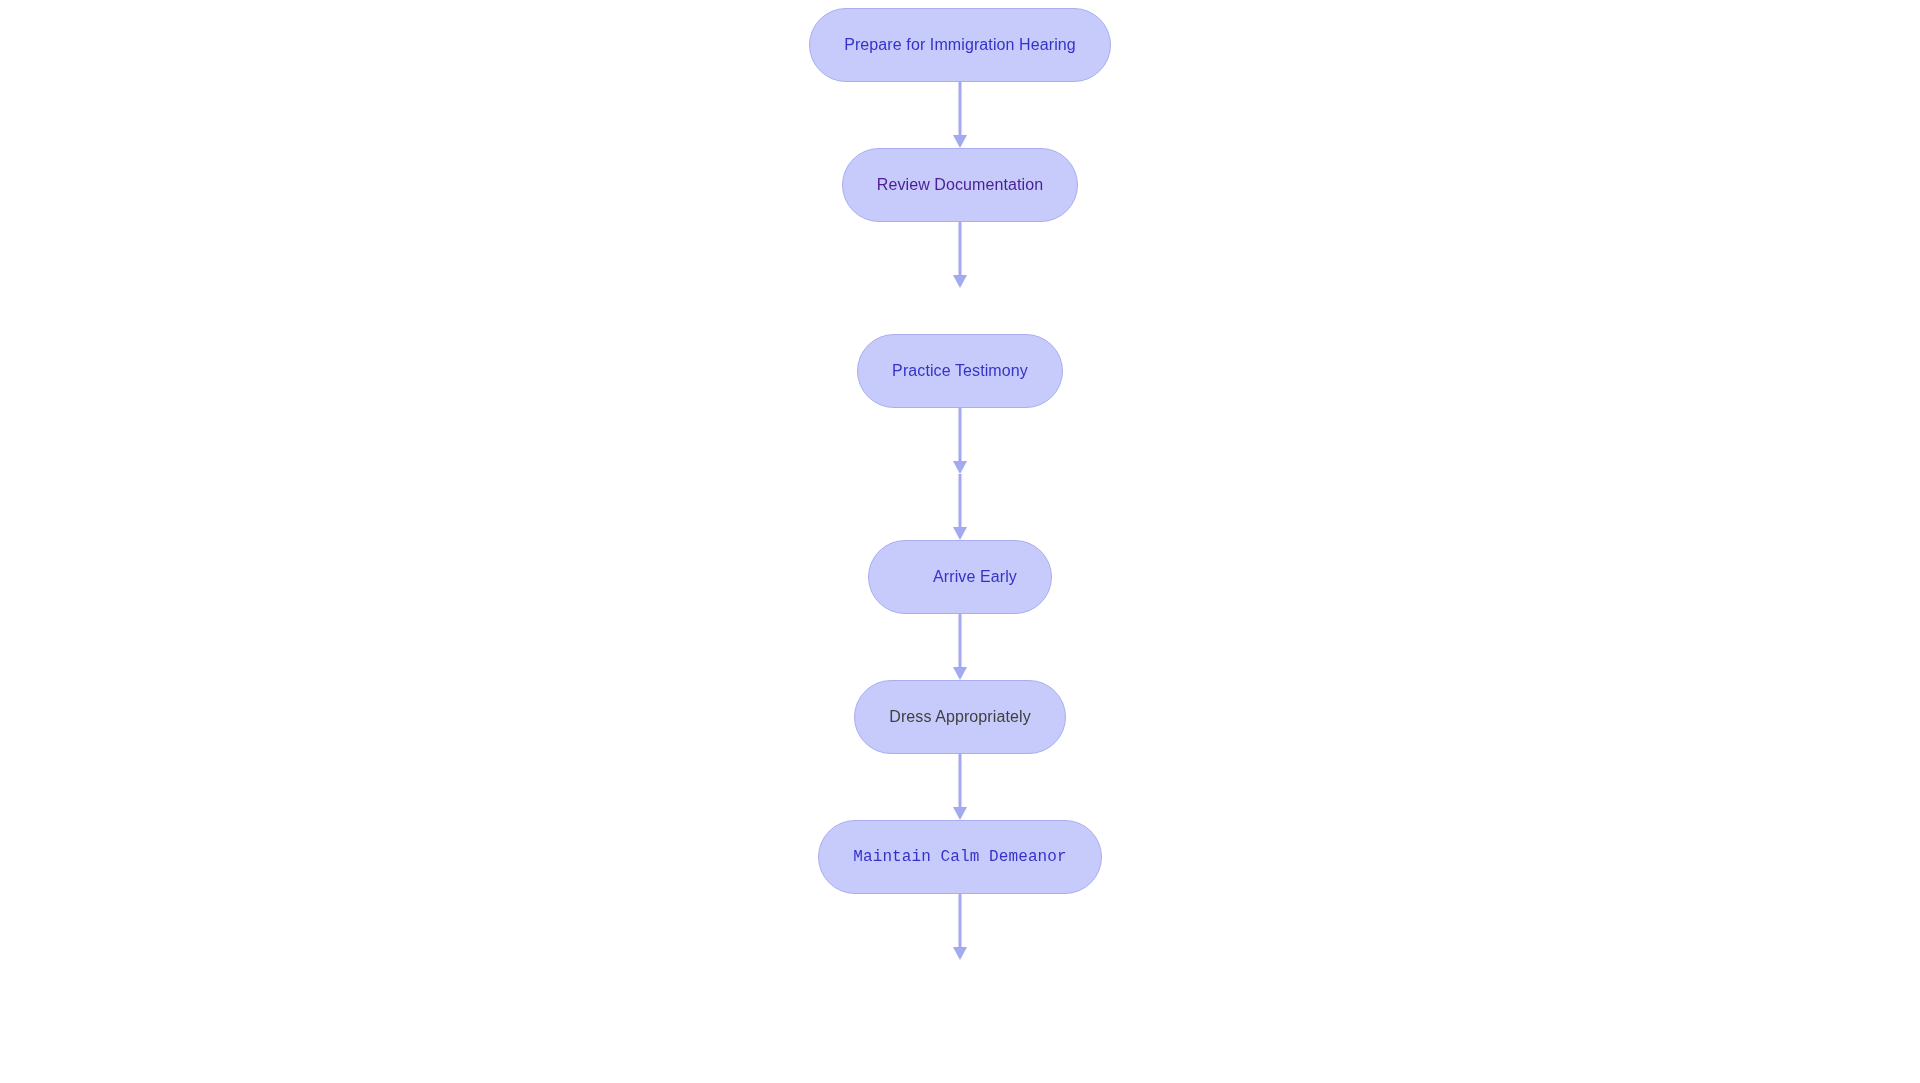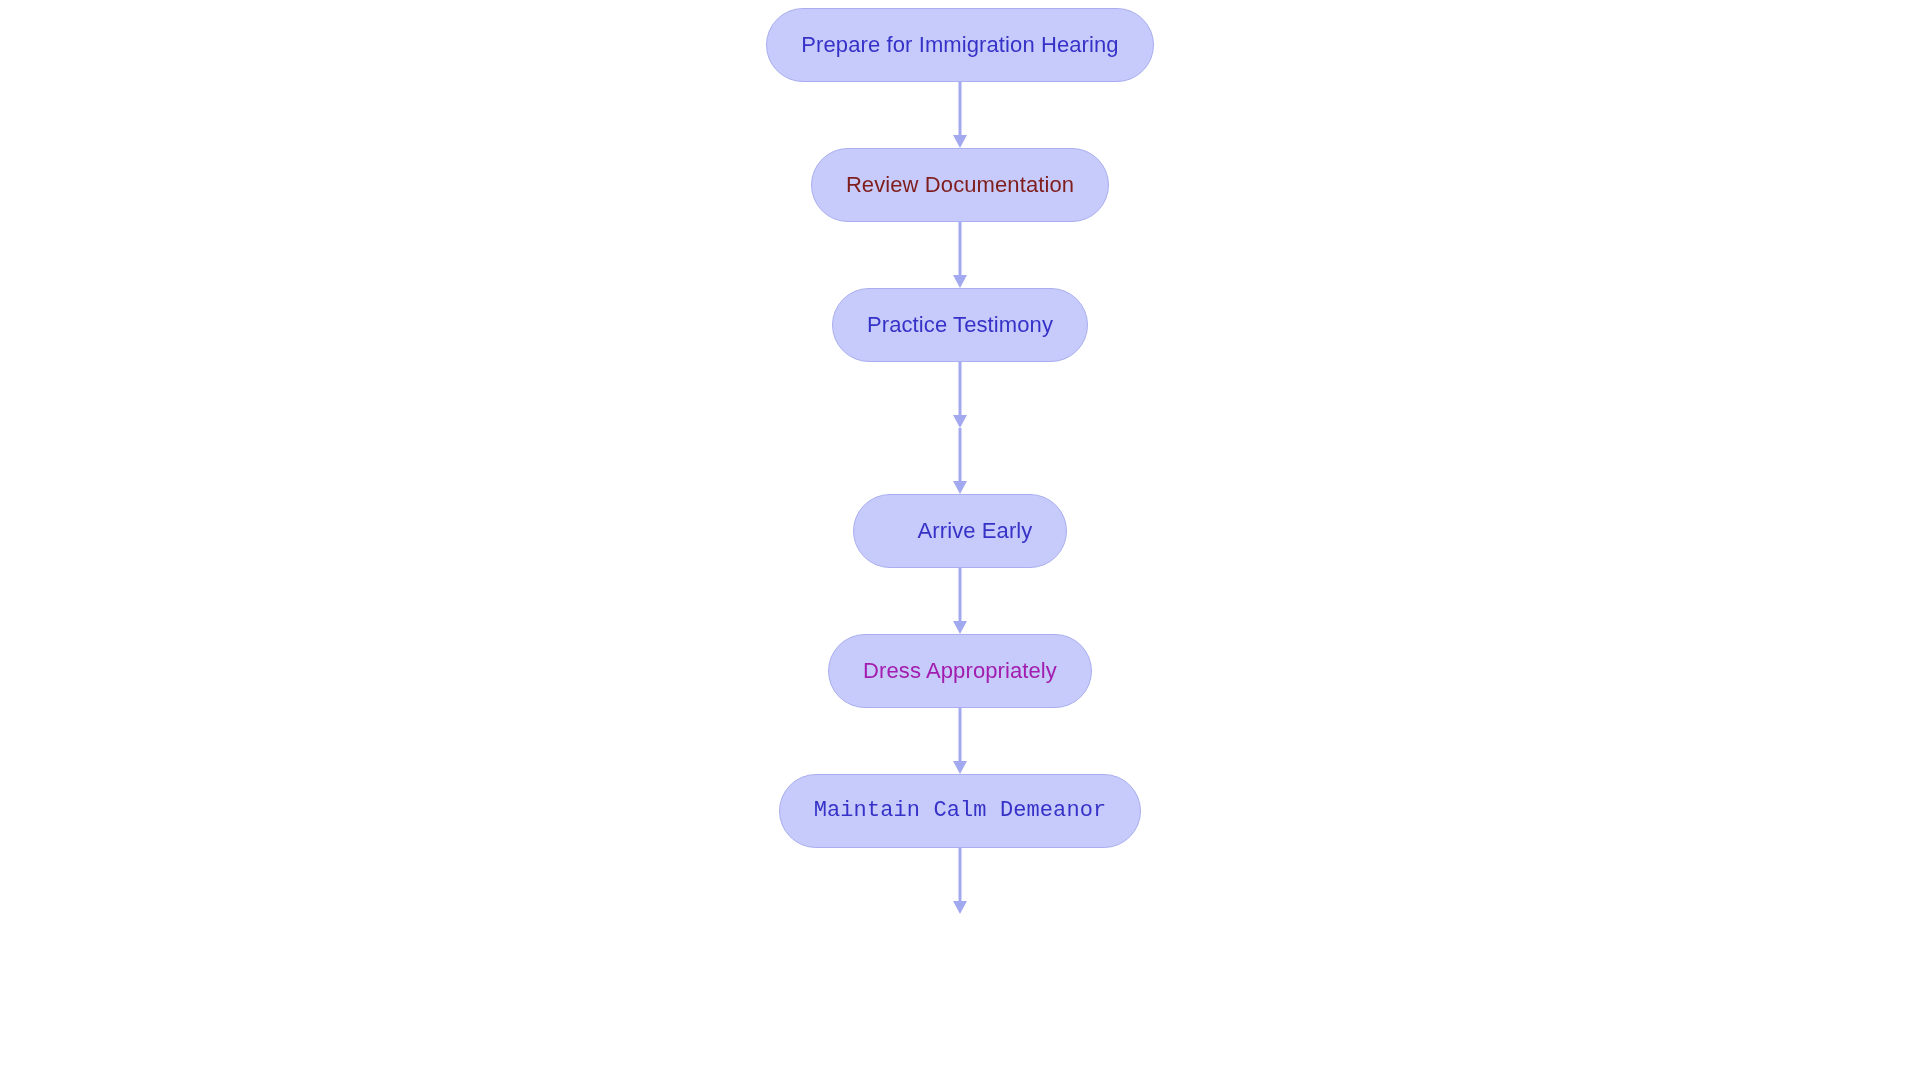--- a/index.html
+++ b/index.html
@@ -46,21 +46,21 @@
     display: flex;
     align-items: center;
     justify-content: center;
     background: #c7cbfb;
     border: 1px solid #a9aef0;
     border-radius: 37px;
     padding: 0 34px;
     flex: 0 0 auto;
   }
   .node-label {
-    font-size: 22px;
+    font-size: 16px;
     line-height: 18px;
     color: #3632c8;
     white-space: nowrap;
     letter-spacing: 0.1px;
   }
 
   
   .connector {
     position: relative;
     width: 14px;
@@ -97,29 +97,29 @@
     <div class="node" style="background: rgb(199, 203, 251); border-color: rgb(169, 174, 240);">
       <span class="node-label" style="color: rgb(54, 50, 200);">Prepare for Immigration Hearing</span>
     </div>
 
     <div class="connector">
       <div class="stem" style="background: rgb(163, 169, 239);"></div>
       <div class="arrowhead" style="border-top-color: rgb(163, 169, 239);"></div>
     </div>
 
     <div class="node" style="background: rgb(199, 203, 251); border-color: rgb(169, 174, 240);">
-      <span class="node-label" style="color: #7f1d1d;">Review Documentation</span>
+      <span class="node-label" style="color: #4c1d95;">Review Documentation</span>
     </div>
 
     <div class="connector">
       <div class="stem" style="background: rgb(163, 169, 239);"></div>
       <div class="arrowhead" style="border-top-color: rgb(163, 169, 239);"></div>
     </div>
 
-    <div class="node" style="background: rgb(199, 203, 251); border-color: rgb(169, 174, 240);">
+    <div class="node" style="background: rgb(199, 203, 251); border-color: rgb(169, 174, 240); margin-top: 46px;">
       <span class="node-label" style="color: rgb(54, 50, 200);">Practice Testimony</span>
     </div>
 
     <div class="connector">
       <div class="stem" style="background: rgb(163, 169, 239);"></div>
       <div class="arrowhead" style="border-top-color: rgb(163, 169, 239);"></div>
     </div>
 
 
     <div class="connector">
@@ -130,21 +130,21 @@
     <div class="node" style="background: rgb(199, 203, 251); border-color: rgb(169, 174, 240);">
       <span class="node-label" style="color: rgb(54, 50, 200); margin-left: 30px;">Arrive Early</span>
     </div>
 
     <div class="connector">
       <div class="stem" style="background: rgb(163, 169, 239);"></div>
       <div class="arrowhead" style="border-top-color: rgb(163, 169, 239);"></div>
     </div>
 
     <div class="node" style="background: rgb(199, 203, 251); border-color: rgb(169, 174, 240);">
-      <span class="node-label" style="color: #a21caf;">Dress Appropriately</span>
+      <span class="node-label" style="color: #404040;">Dress Appropriately</span>
     </div>
 
     <div class="connector">
       <div class="stem" style="background: rgb(163, 169, 239);"></div>
       <div class="arrowhead" style="border-top-color: rgb(163, 169, 239);"></div>
     </div>
 
     <div class="node" style="background: rgb(199, 203, 251); border-color: rgb(169, 174, 240);">
       <span class="node-label" style="color: rgb(54, 50, 200); font-family: Liberation Mono, monospace;">Maintain Calm Demeanor</span>
     </div>

